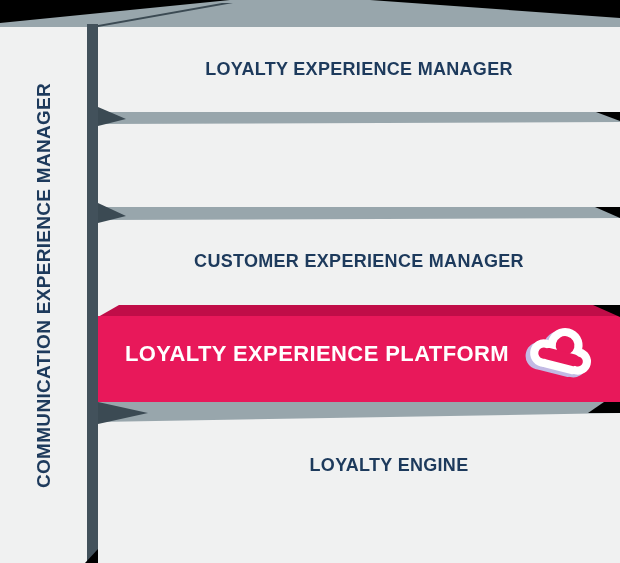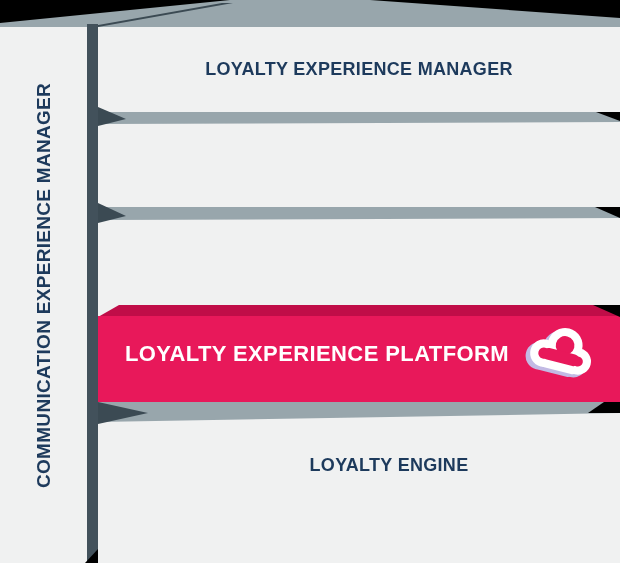--- a/index.html
+++ b/index.html
@@ -63,20 +63,23 @@
     <polygon points="98,549 98,563 85,563" fill="#000000"></polygon>
   </svg>
 
   <div class="side-label">COMMUNICATION EXPERIENCE MANAGER</div>
 
   <div class="layer-label l0">
     <span>LOYALTY EXPERIENCE MANAGER</span>
   </div>
 
 
+  <div class="layer-label l2">
+    <span>CUSTOMER EXPERIENCE MANAGER</span>
+  </div>
 
   <div class="layer-label l3">
     <span>LOYALTY EXPERIENCE PLATFORM</span>
     <svg class="cloud-icon-svg" width="80" height="66" viewBox="0 0 64 52">
       <g transform="rotate(14 32 26)">
 
         <g fill="#c2bae4" transform="translate(-3,3)">
           <circle cx="17" cy="29" r="11"></circle>
           <circle cx="32" cy="19" r="14"></circle>
           <circle cx="45" cy="29" r="10.5"></circle>

